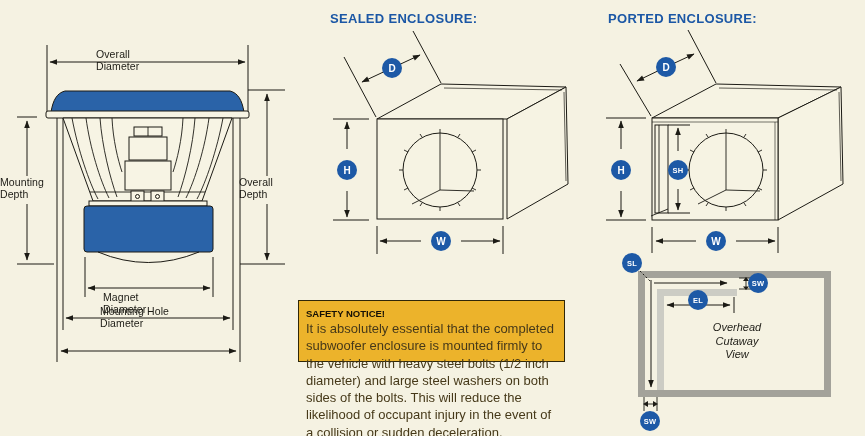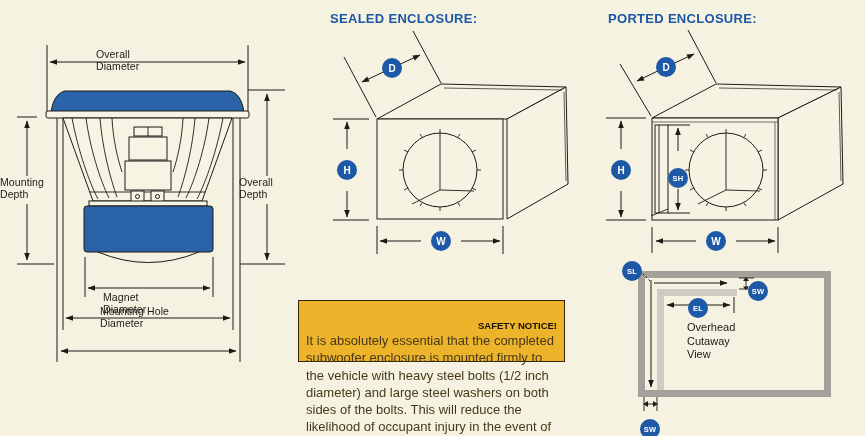--- a/index.html
+++ b/index.html
@@ -15,30 +15,30 @@
   }
   .enc-heading{
     position:absolute;font-weight:bold;font-size:13px;color:#1b57a5;letter-spacing:.3px;
   }
   .badge{
     position:absolute;width:20px;height:20px;border-radius:50%;
     background:#1d59a6;color:#ffffff;display:flex;align-items:center;justify-content:center;
     font-weight:bold;box-sizing:border-box;
   }
   .badge.one{font-size:10px;}
-  .badge.two{font-size:7.5px;letter-spacing:.2px;margin-top:8px;}
+  .badge.two{font-size:7.5px;letter-spacing:.2px;}
   .cutaway-title{
     position:absolute;left:687px;top:321px;width:100px;
-    font-size:11px;line-height:13.5px;color:#1c1b15;text-align:left;white-space:pre-line;
+    font-size:11px;line-height:13.5px;color:#1c1b15;text-align:center;white-space:pre-line;font-style:italic;
   }
   .notice{
     position:absolute;left:298px;top:300px;width:267px;height:62px;box-sizing:border-box;
     background:#ecb32b;border:1.5px solid #2f2708;padding:3px 7px 2px 7px;
   }
-  .notice-title{font-size:9.5px;font-weight:bold;text-align:right;color:#151005;margin:16px 0 1px 0;}
+  .notice-title{font-size:9.5px;font-weight:bold;text-align:left;color:#151005;margin:4px 0 1px 0;}
   .notice-body{font-size:13px;line-height:1.33;color:#463919;text-align:left;}
 </style>
 </head>
 <body>
 
 <div id="page">
 
   <svg id="art" viewBox="0 0 865 436" fill="none" stroke="#1c1b15" stroke-width="1">
     <defs>
       <marker id="ah" markerWidth="9" markerHeight="7" refX="7.5" refY="3" orient="auto" markerUnits="userSpaceOnUse">

